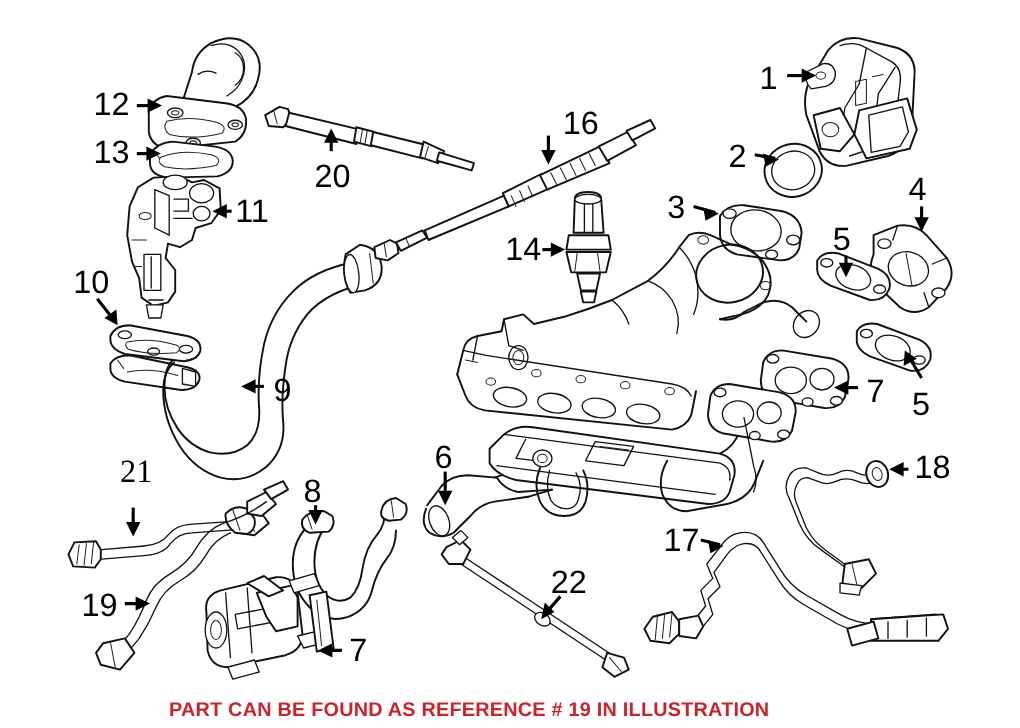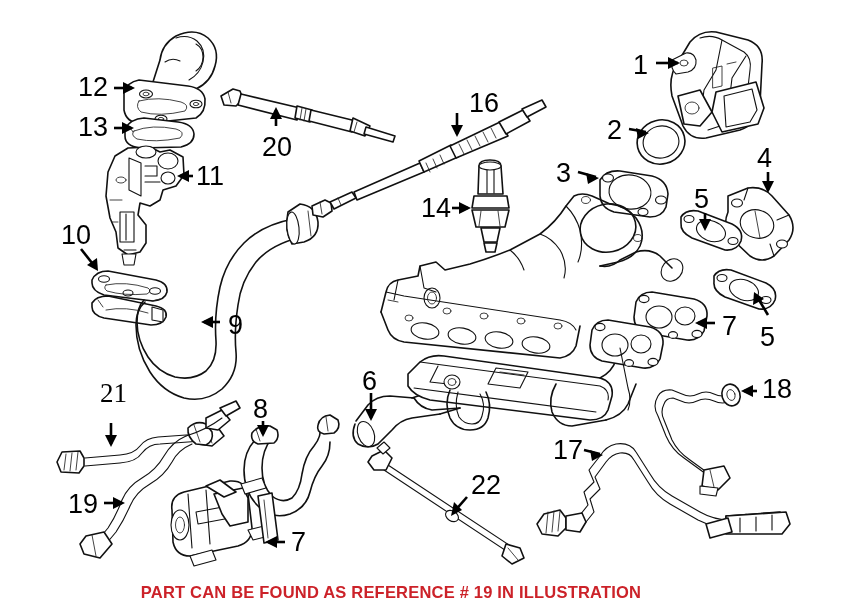--- a/index.html
+++ b/index.html
@@ -539,19 +539,19 @@
   <div class="callout" style="left:78px;  top:74px;">12</div>
   <div class="callout" style="left:78px;  top:114px;">13</div>
   <div class="callout" style="left:421px; top:195px;">14</div>
   <div class="callout" style="left:291px; top:529px;">7</div>
   <div class="callout" style="left:469px; top:90px;text-align:right;">16</div>
   <div class="callout" style="left:553px; top:437px;">17</div>
   <div class="callout" style="left:762px; top:376px;">18</div>
   <div class="callout" style="left:68px;  top:491px;">19</div>
   <div class="callout" style="left:262px; top:134px;">20</div>
   <div class="callout" style="left:100px; top:380px;font-family:Liberation Serif, serif;">21</div>
-  <div class="callout" style="left:471px; top:472px;">22</div>
+  <div class="callout" style="left:459px; top:472px;">22</div>
 
   <div id="caption-bar">
     <span id="caption-text">PART CAN BE FOUND AS REFERENCE # 19 IN ILLUSTRATION</span>
   </div>
 
 </div>
 
 </body></html>

